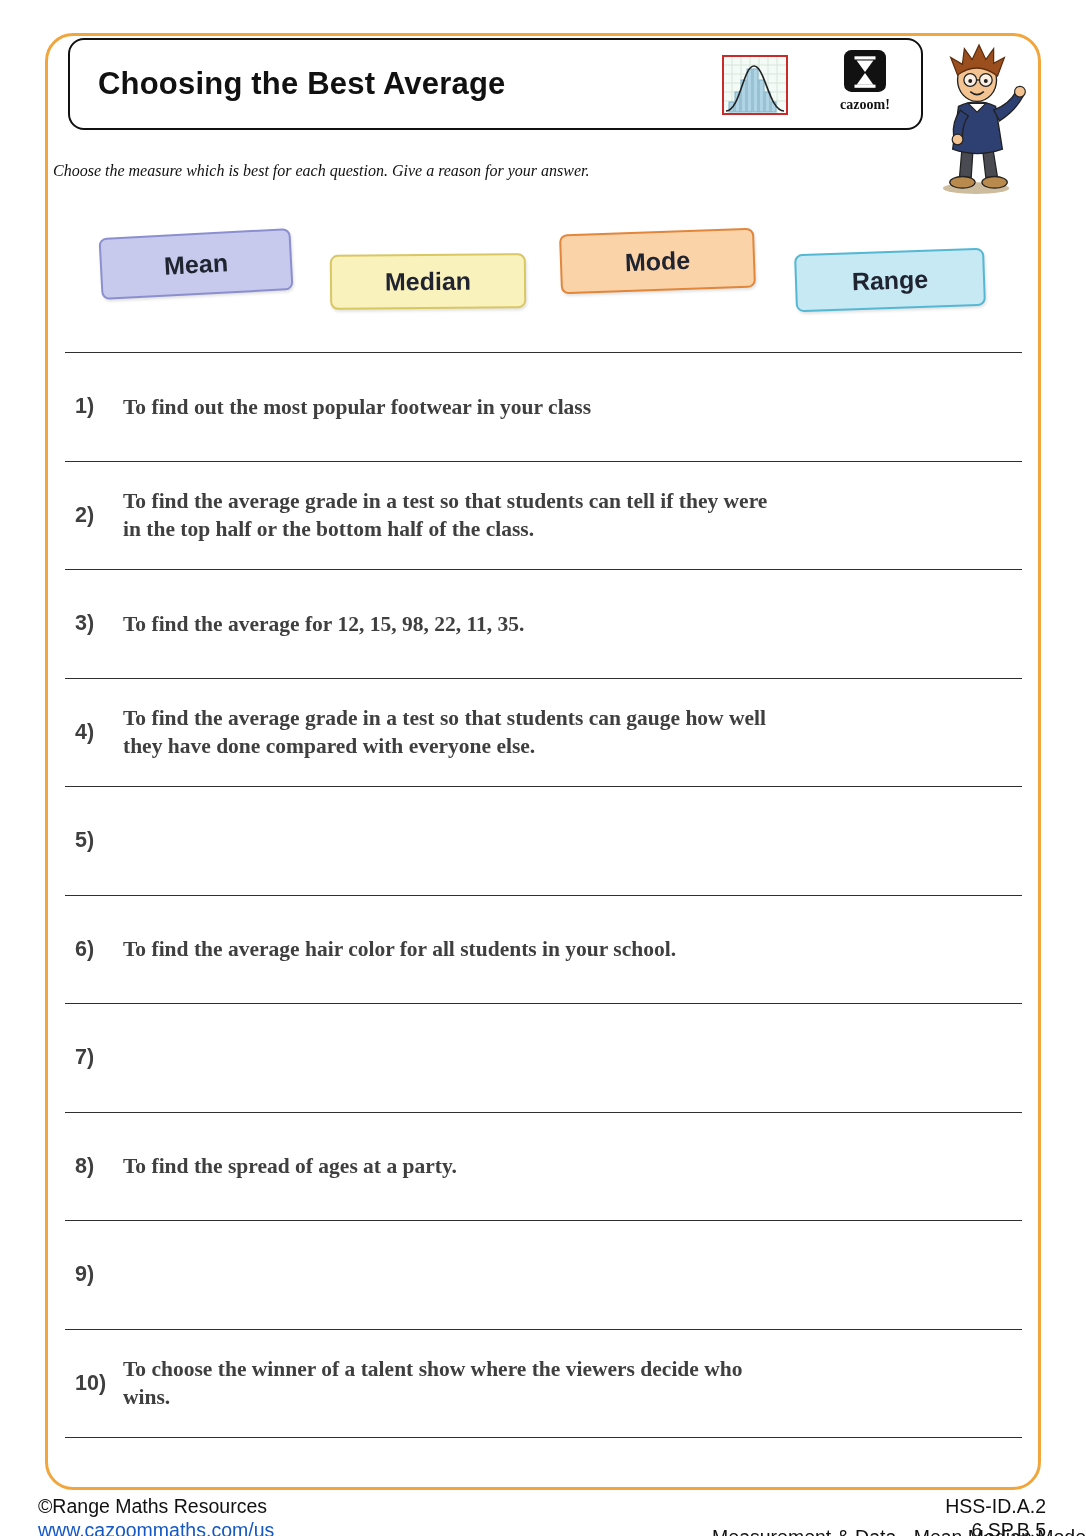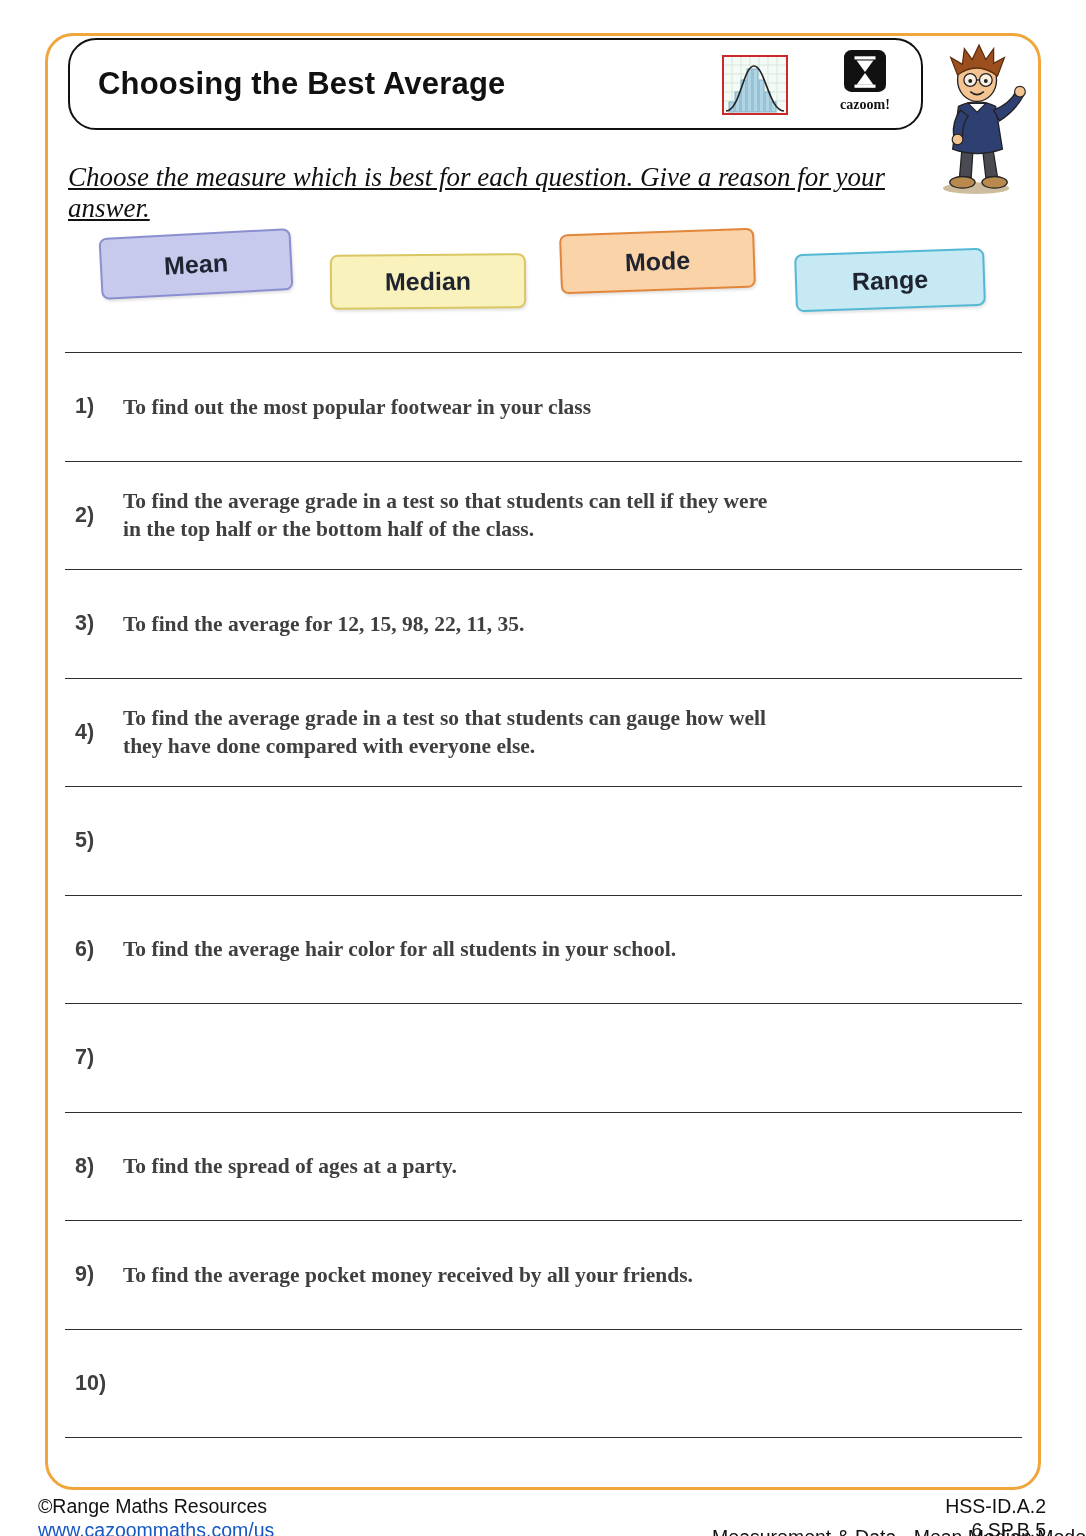--- a/index.html
+++ b/index.html
@@ -18,21 +18,21 @@
     border: 3px solid #f0a63c;
     border-radius: 28px;
     z-index: 1;
   }
   .title-box {
     position: absolute;
     left: 68px; top: 38px;
     width: 855px; height: 92px;
     background: #ffffff;
     border: 2.5px solid #111111;
-    border-radius: 28px;
+    border-radius: 16px;
     z-index: 3;
     display: flex;
     align-items: center;
   }
   .page-title {
     font-size: 31px;
     font-weight: bold;
     color: #111111;
     padding-left: 28px;
     letter-spacing: 0.2px;
@@ -49,28 +49,27 @@
     color: #111111;
     margin-top: 1px;
   }
   .boy-wrap {
     position: absolute;
     left: 925px; top: 40px;
     z-index: 4;
   }
   .instruction {
     position: absolute;
-    left: 68px; top: 162px;
+    left: 53px; top: 162px;
     width: 870px;
     font-family: "Liberation Serif", serif;
     font-style: italic;
-    font-size: 27px;
-    color: #111111;
-    z-index: 2;
-    text-decoration: underline;
+    font-size: 16px;
+    color: #111111;
+    z-index: 2;
   }
   .option {
     position: absolute;
     z-index: 2;
     border: 2px solid;
     border-radius: 8px;
     display: flex;
     align-items: center;
     justify-content: center;
     font-weight: bold;
@@ -261,24 +260,24 @@
     </div>
     <div class="q-row">
       <div class="q-num">7)</div>
     </div>
     <div class="q-row">
       <div class="q-num">8)</div>
       <div class="q-text">To find the spread of ages at a party.</div>
     </div>
     <div class="q-row">
       <div class="q-num">9)</div>
-      <div class="q-text">To find the average pocket money received by all your friends.</div>
     </div>
     <div class="q-row">
       <div class="q-num">10)</div>
+      <div class="q-text">To choose the winner of a talent show where the viewers decide who wins.</div>
     </div>
   </div>
 
   <div class="footer-left">
     <div>©Range Maths Resources</div>
     <div class="footer-link">www.cazoommaths.com/us</div>
   </div>
   <div class="footer-center">Measurement &amp; Data - Mean Median Mode</div>
   <div class="footer-right">
     <div>HSS-ID.A.2</div>

